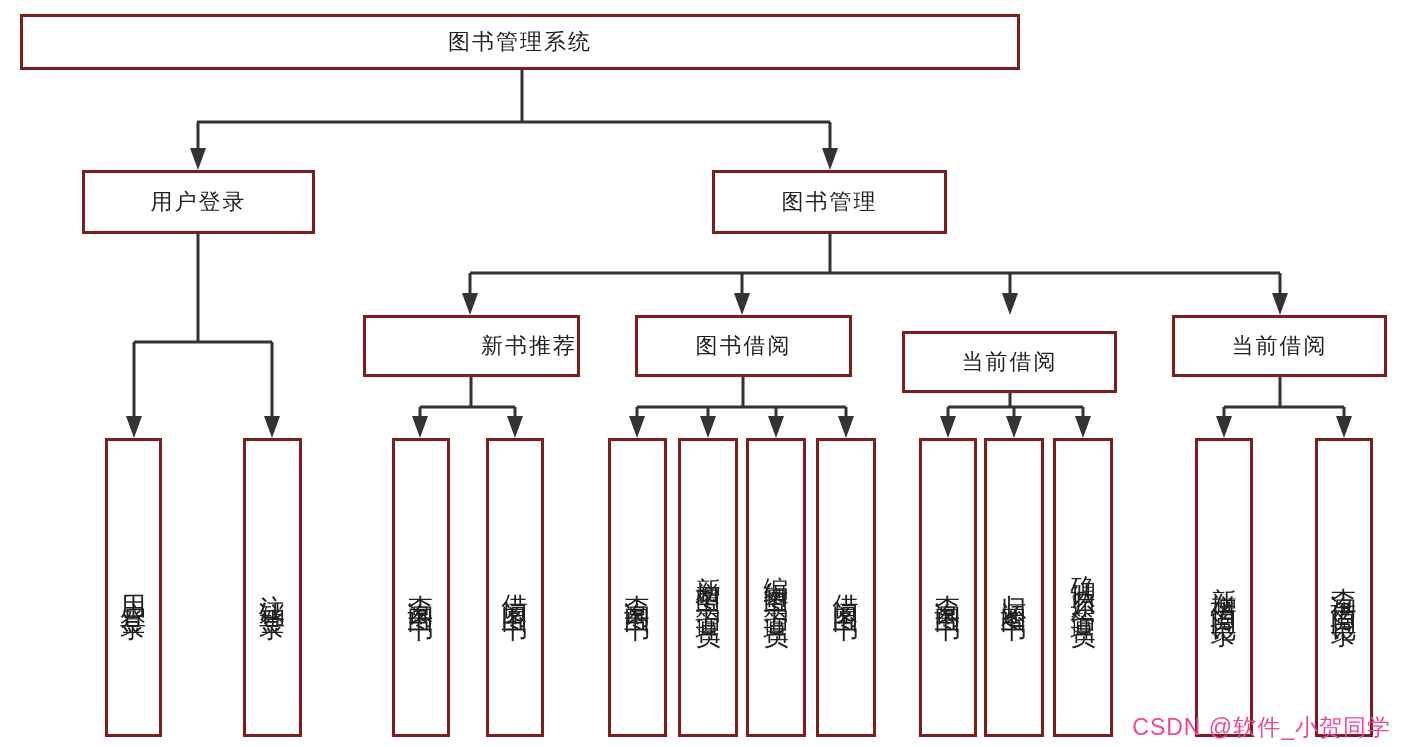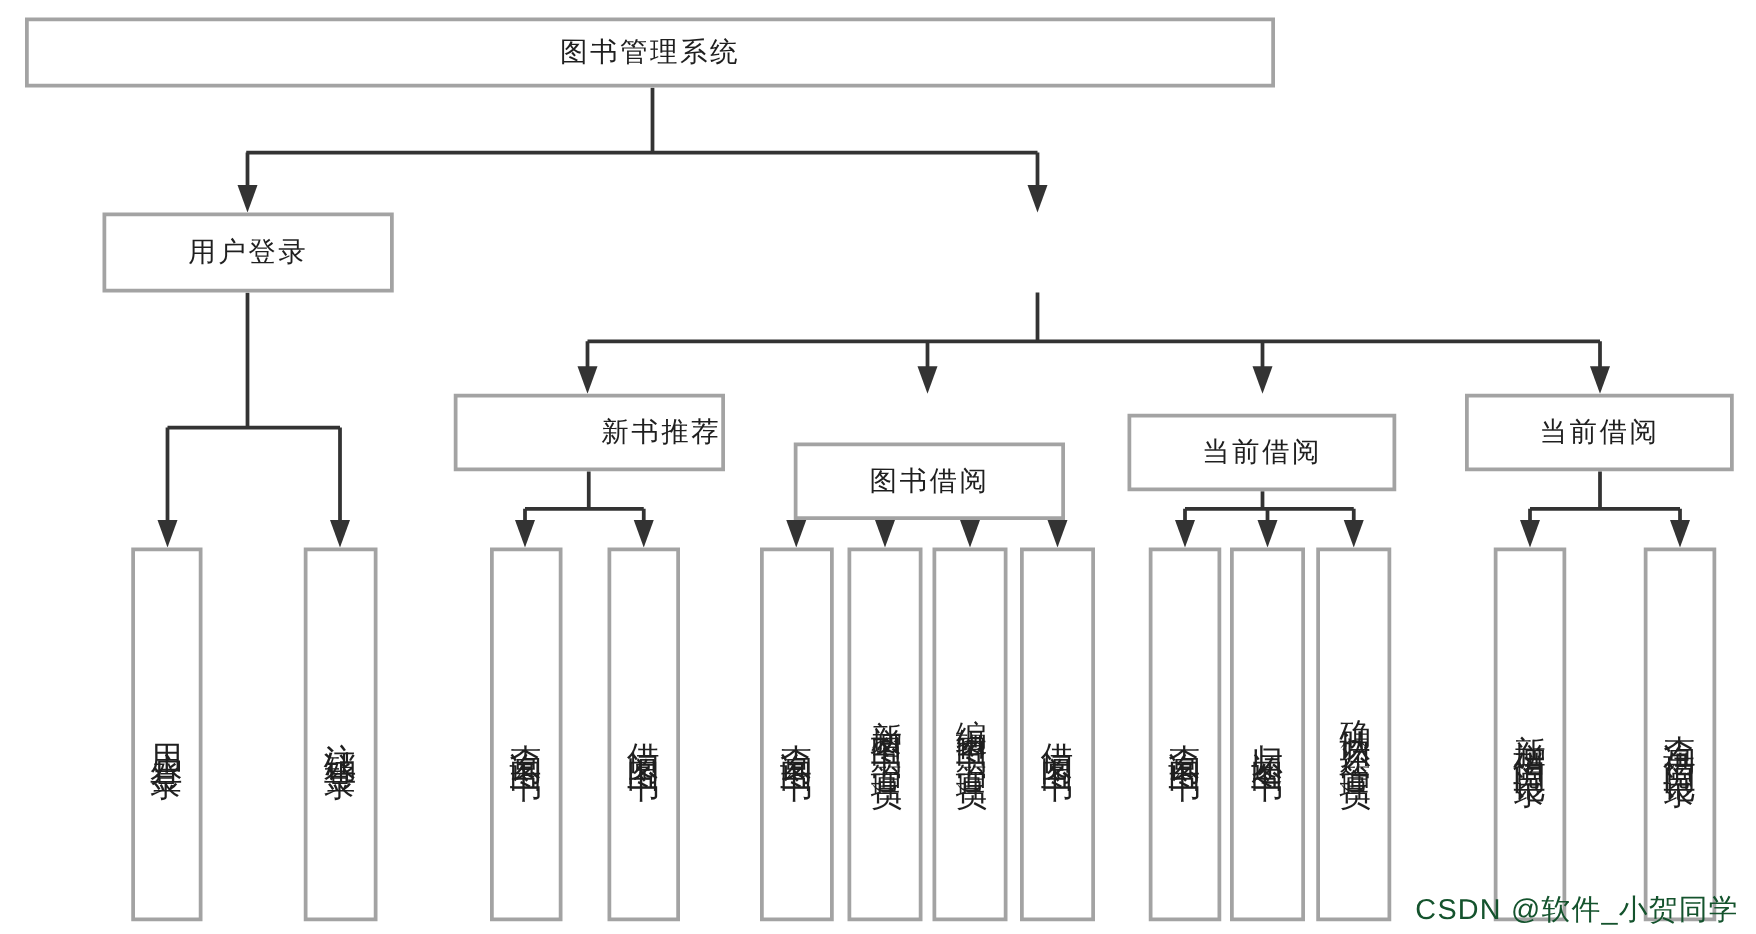--- a/index.html
+++ b/index.html
@@ -18,21 +18,21 @@
   #connectors {
     position: absolute;
     left: 0;
     top: 0;
     width: 1405px;
     height: 747px;
   }
   .node {
     position: absolute;
     box-sizing: border-box;
-    border: 3px solid #a3a3a3;
+    border: 3px solid #7f1d1d;
     background: #ffffff;
     display: flex;
     align-items: center;
     justify-content: center;
     color: #1f1f1f;
   }
   .node.h {
     font-size: 22px;
     letter-spacing: 2px;
     white-space: nowrap;
@@ -46,21 +46,21 @@
     line-height: 1.0;
     white-space: nowrap;
   }
   
   .n-root      { left: 20px;   top: 14px;  width: 1000px; height: 56px; }
   
   .n-login     { left: 82px;   top: 170px; width: 233px;  height: 64px; }
   .n-mgmt      { left: 712px;  top: 170px; width: 235px;  height: 64px; }
   
   .n-mod0      { left: 363px;  top: 315px; width: 217px;  height: 62px; justify-content: flex-end; }
-  .n-mod1      { left: 635px;  top: 315px; width: 217px;  height: 62px; margin-top: 39px; }
+  .n-mod1      { left: 635px;  top: 315px; width: 217px;  height: 62px; }
   .n-mod2      { left: 902px;  top: 315px; width: 215px;  height: 62px; margin-top: 16px; }
   .n-mod3      { left: 1172px; top: 315px; width: 215px;  height: 62px; }
   
   .leaf        { top: 438px; height: 299px; }
   .n-leaf0   { left: 105px;  width: 57px; }
   .n-leaf1   { left: 243px;  width: 59px; }
   .n-leaf2   { left: 392px;  width: 58px; }
   .n-leaf3   { left: 486px;  width: 58px; }
   .n-leaf4   { left: 608px;  width: 59px; }
   .n-leaf5   { left: 678px;  width: 60px; }
@@ -73,21 +73,21 @@
   .n-leaf12  { left: 1315px; width: 58px; }
   
   .n-leaf5 .vtext, .n-leaf6 .vtext, .n-leaf10 .vtext { font-size: 25px; letter-spacing: 4px; }
   .n-leaf11 .vtext, .n-leaf12 .vtext { letter-spacing: 6px; }
 
   .watermark {
     position: absolute;
     right: 14px;
     bottom: 4px;
     font-size: 23px;
-    color: #14532d;
+    color: #ec4899;
     letter-spacing: 1px;
     white-space: nowrap;
   }
 </style>
 </head>
 <body>
 
 <div id="canvas">
 
   <svg id="connectors" viewBox="0 0 1405 747" xmlns="http://www.w3.org/2000/svg" aria-hidden="true">
@@ -130,20 +130,23 @@
     </g>
   </svg>
 
   <div class="node h n-root">
     <span>图书管理系统</span>
   </div>
 
   <div class="node h n-login">
     <span>用户登录</span>
   </div>
+  <div class="node h n-mgmt">
+    <span>图书管理</span>
+  </div>
 
   <div class="node h n-mod0">
     <span>新书推荐</span>
   </div>
   <div class="node h n-mod1">
     <span>图书借阅</span>
   </div>
   <div class="node h n-mod2">
     <span>当前借阅</span>
   </div>

